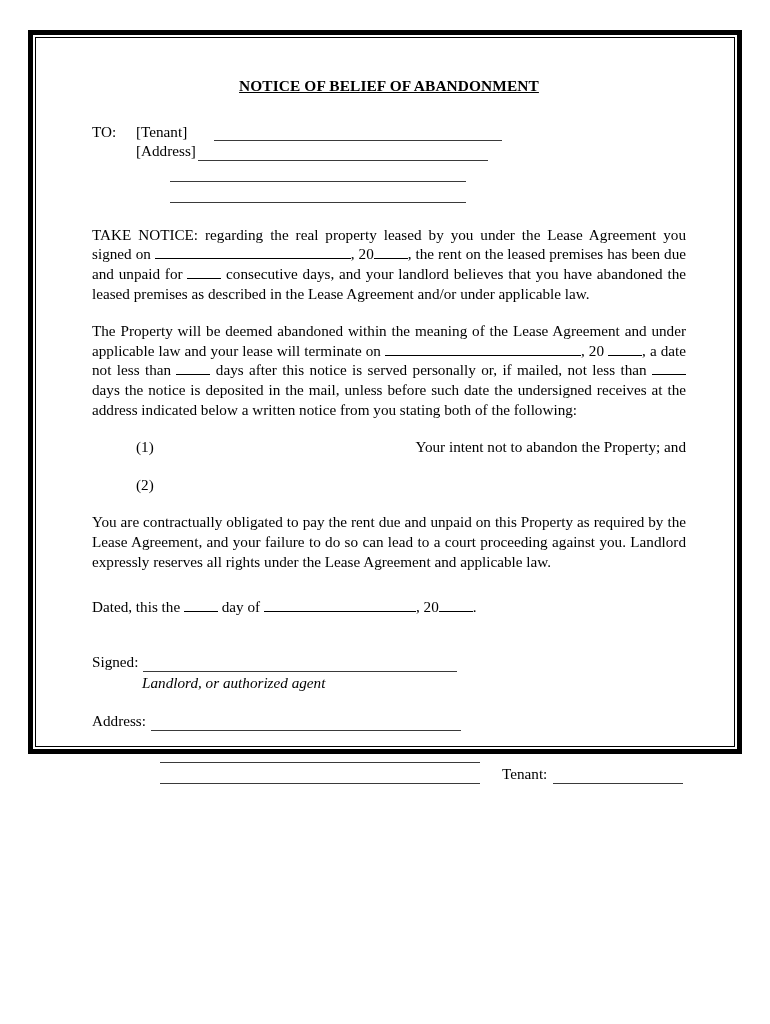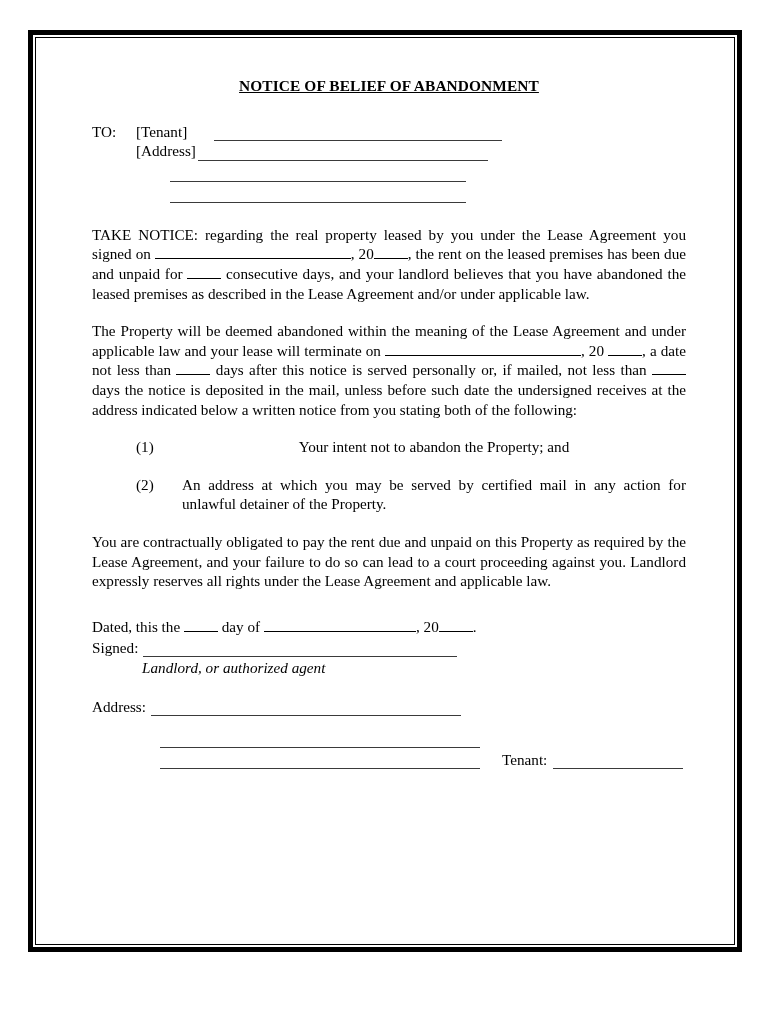--- a/index.html
+++ b/index.html
@@ -15,21 +15,21 @@
     color: #000000;
     overflow: hidden;
   }
 
   
   .page-frame {
     position: absolute;
     left: 28px;
     top: 30px;
     width: 714px;
-    height: 922px;
+    height: 724px;
     border: 5px solid #000000;
     box-sizing: border-box;
     background: #ffffff;
   }
   .page-frame-inner {
     position: absolute;
     left: 2px;
     top: 2px;
     right: 2px;
     bottom: 2px;
@@ -105,27 +105,27 @@
     margin: 0 0 18px 0;
     padding-left: 44px;
   }
   .num-item:last-child { margin-bottom: 0; }
   .num-marker { width: 46px; flex: none; }
   .num-text {
     flex: 1;
     text-align: justify;
     text-justify: inter-word;
   }
-  .num-text.left { text-align: center; }
+  .num-text.left { text-align: right; }
 
   
   .dated-line { margin: 26px 0 0 0; white-space: nowrap; font-family: Liberation Serif, serif; }
 
   
-  .sig-block { }
+  .sig-block { margin-top: 34px; }
   .sig-row {
     display: flex;
     align-items: flex-end;
     height: 21px;
   }
   .sig-label { flex: none; white-space: nowrap; }
   .sig-sub {
     padding-left: 50px;
     height: 21px;
     line-height: 21px;
@@ -180,21 +180,20 @@
 
       <div class="num-list">
 
         <div class="num-item">
           <span class="num-marker">(1)</span>
           <span class="num-text left">Your intent not to abandon the Property; and</span>
         </div>
 
         <div class="num-item">
           <span class="num-marker">(2)</span>
-          <span class="num-text">An address at which you may be served by certified mail in any action for unlawful detainer of the Property.</span>
         </div>
 
       </div>
 
       <p class="para">You are contractually obligated to pay the rent due and unpaid on this Property as required by the Lease Agreement, and your failure to do so can lead to a court proceeding against you. Landlord expressly reserves all rights under the Lease Agreement and applicable law.</p>
 
       <div class="dated-line"><span>Dated, this the </span><span class="blank-sm"></span><span> day of </span><span class="blank-md"></span><span>, 20</span><span class="blank-sm"></span><span>.</span></div>
 
       <div class="sig-block">
 

